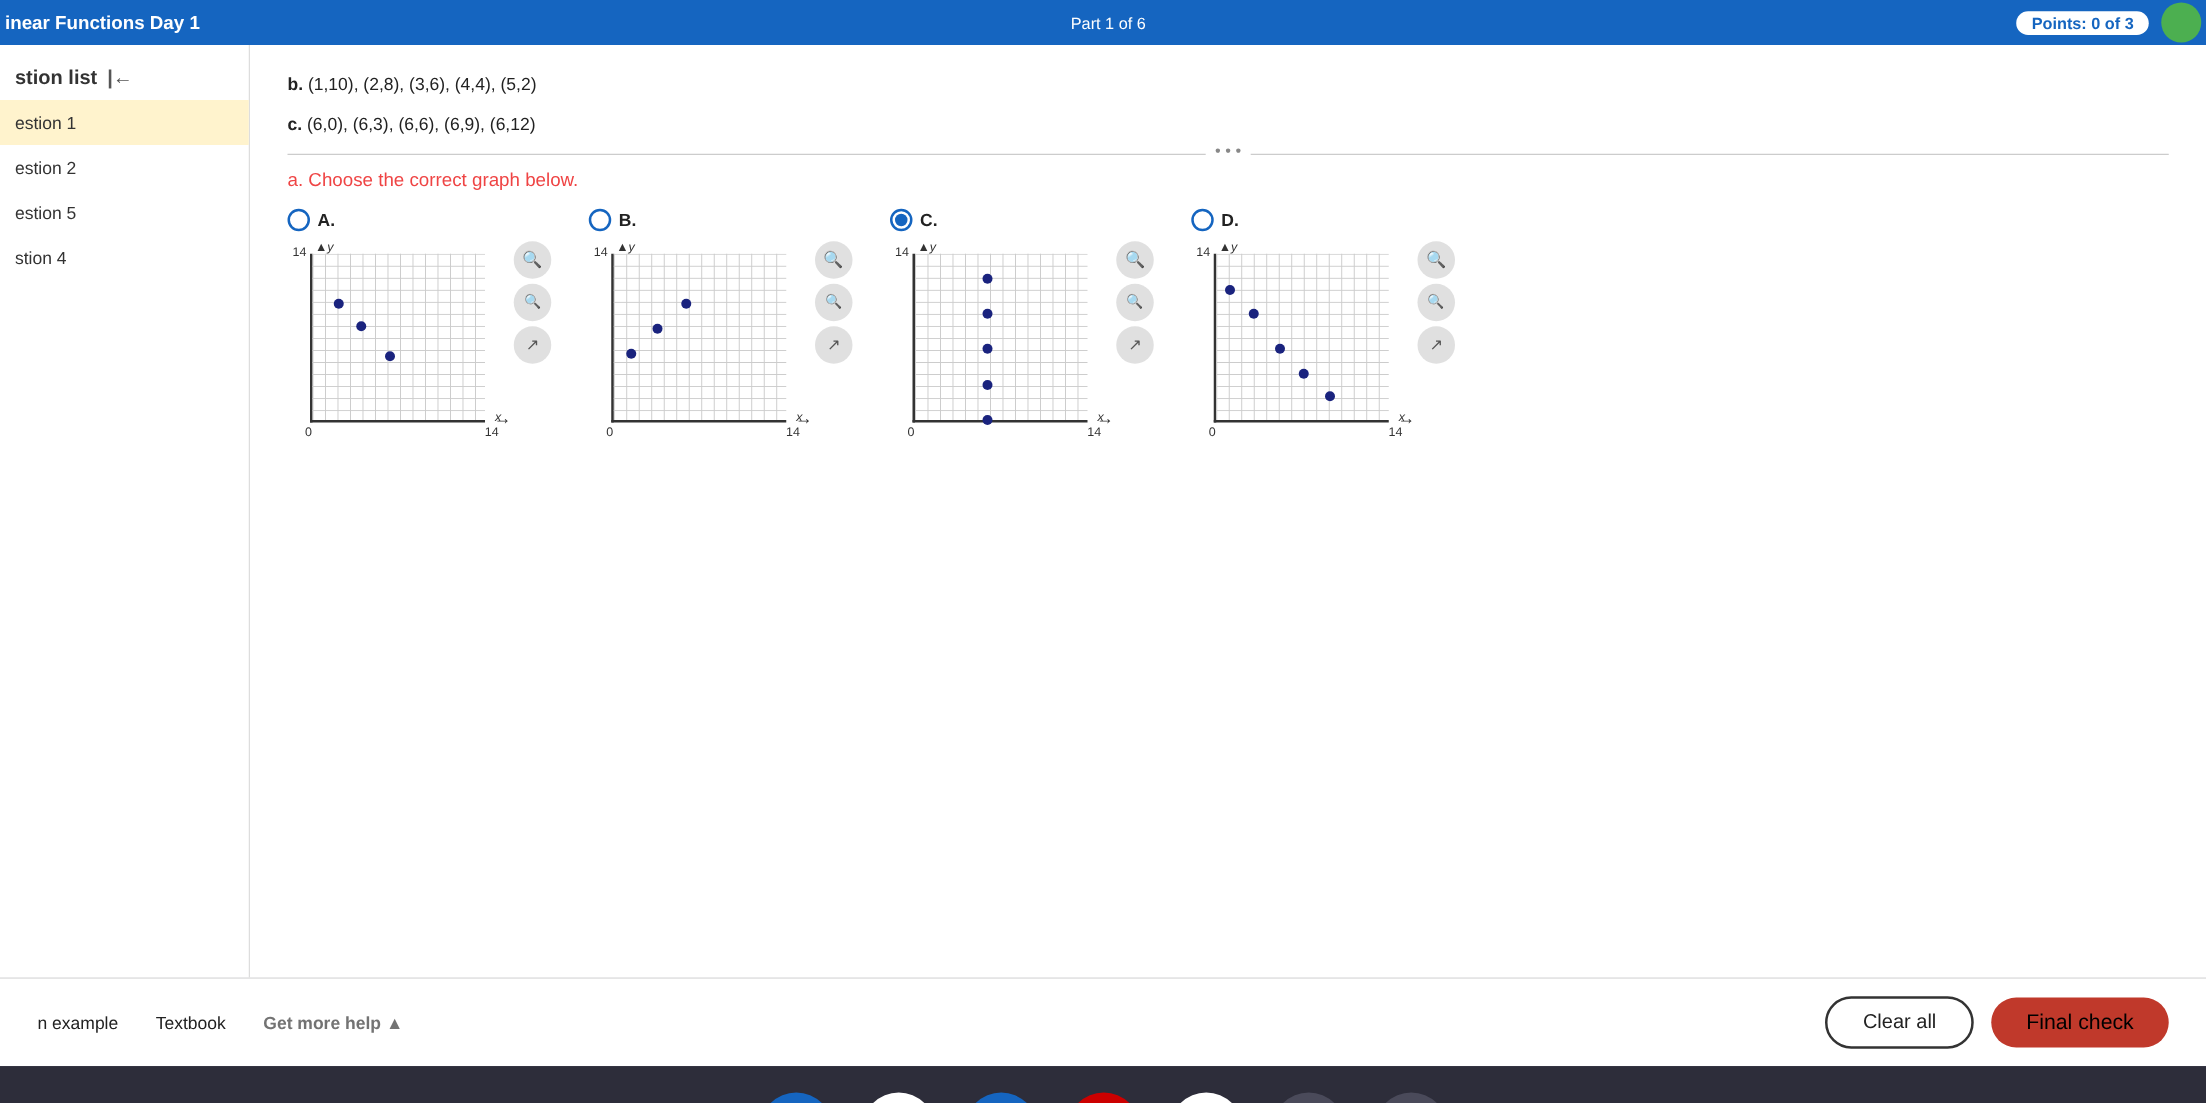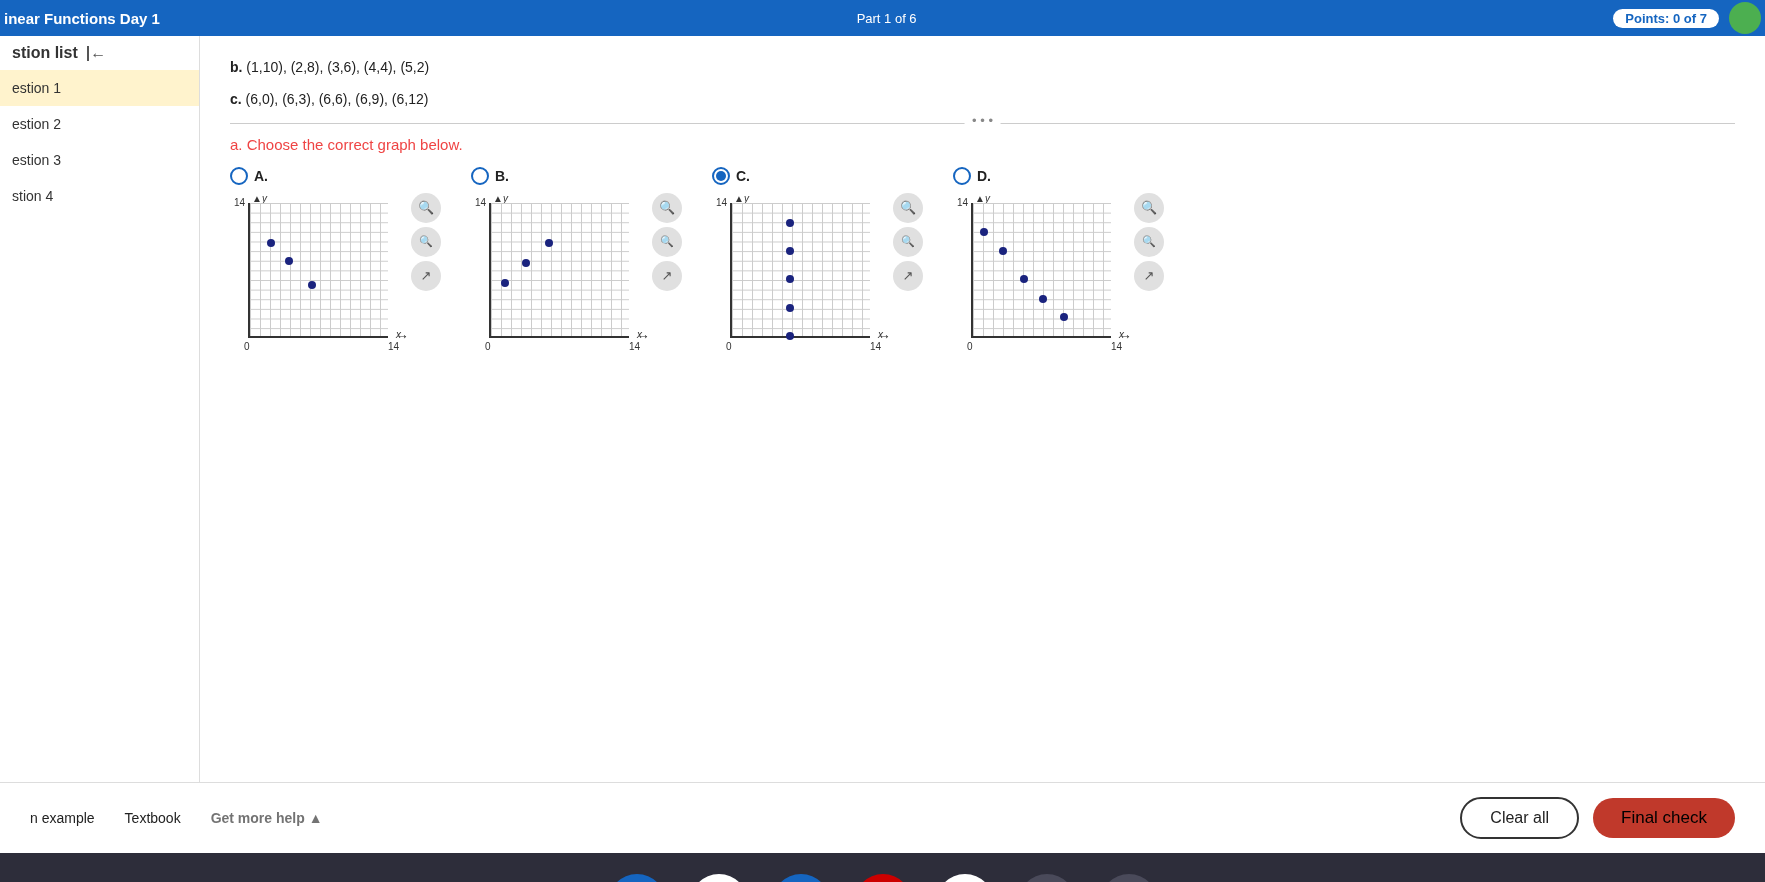--- a/index.html
+++ b/index.html
@@ -29,21 +29,21 @@
       display: flex;
       height: calc(882px - 36px - 100px);
       background: #fff;
     }
 
     
     .sidebar {
       width: 200px;
       background: #fff;
       border-right: 1px solid #ddd;
-      padding: 0 0;
+      padding: 10px 0;
     }
     .sidebar-header {
       display: flex;
       align-items: center;
       padding: 8px 12px;
       font-size: 16px;
       font-weight: bold;
       color: #333;
       gap: 8px;
     }
@@ -308,40 +308,40 @@
       justify-content: center;
     }
   </style>
 </head>
 <body>
 
 <div class="top-bar">
   <span class="top-bar-title">inear Functions Day 1</span>
   <span class="top-bar-center">Part 1 of 6</span>
   <div style="display:flex;align-items:center;gap:10px;">
-    <span class="points-badge">Points: 0 of 7</span>
+    <span class="points-badge">Points: 0 of 3</span>
     <div class="top-right-circle"></div>
   </div>
 </div>
 
 <div class="main-container">
 
   <div class="sidebar">
     <div class="sidebar-header">
       <span>stion list</span>
       <span class="sidebar-collapse-btn">|←</span>
     </div>
     <div class="sidebar-item active">
       <span>estion 1</span>
     </div>
     <div class="sidebar-item">
       <span>estion 2</span>
     </div>
     <div class="sidebar-item">
-      <span>estion 3</span>
+      <span>estion 5</span>
     </div>
     <div class="sidebar-item">
       <span>stion 4</span>
     </div>
   </div>
 
   <div class="content">
     <p class="question-text">
       <span class="bold">b.</span> (1,10), (2,8), (3,6), (4,4), (5,2)
     </p>

